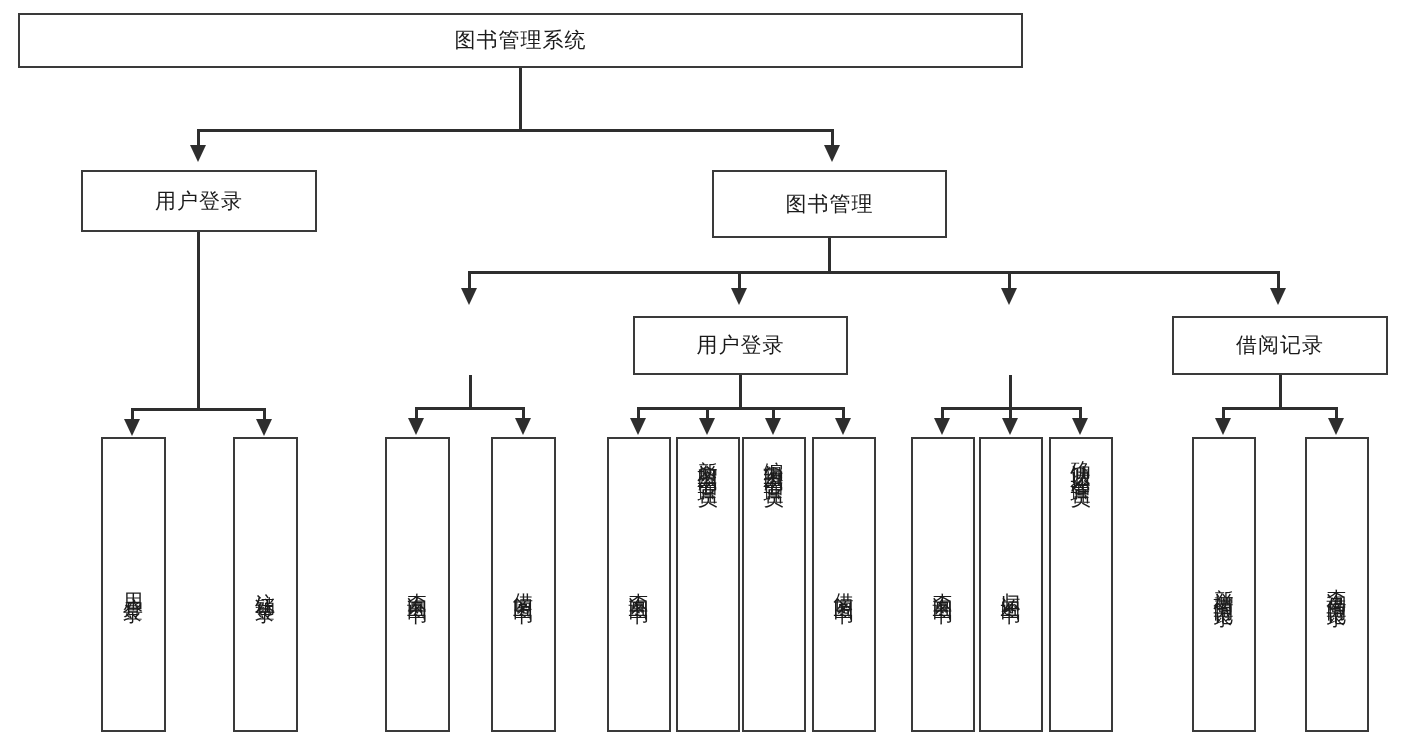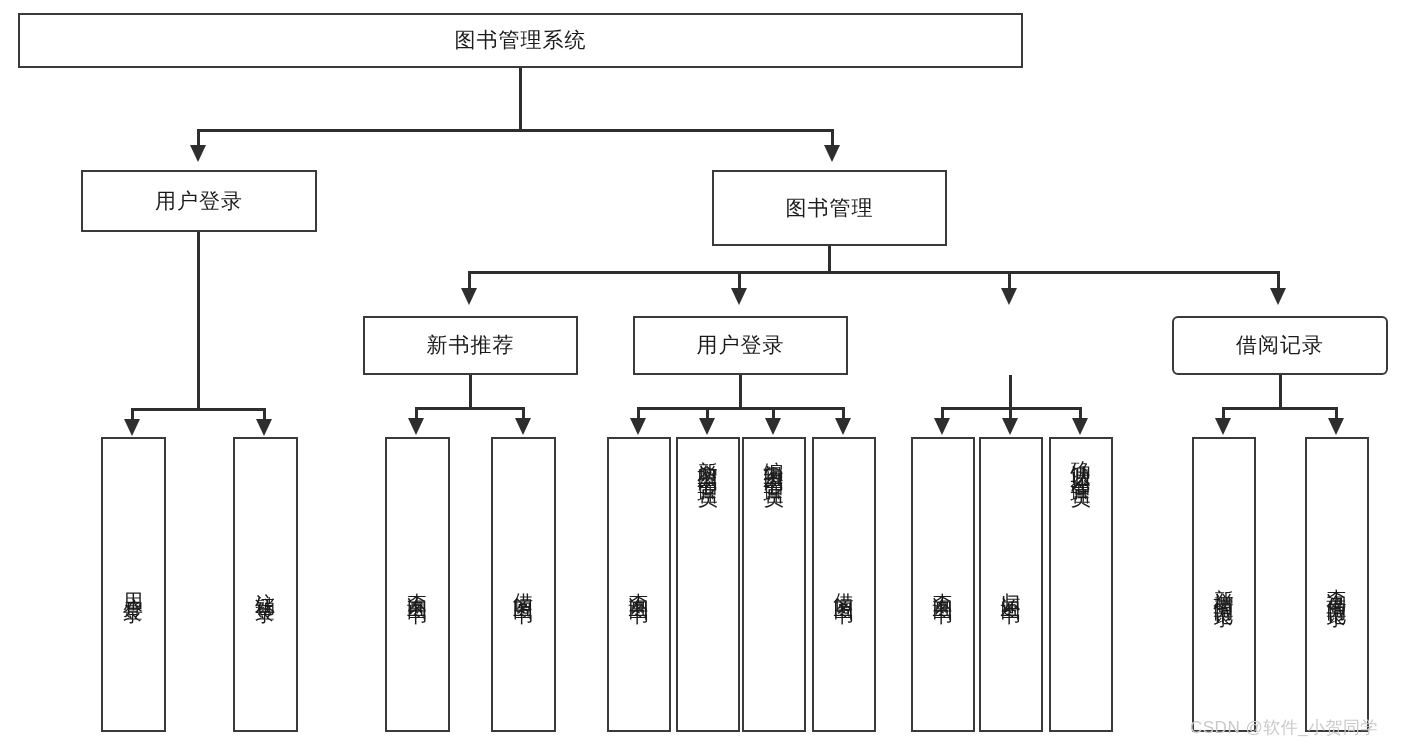--- a/index.html
+++ b/index.html
@@ -98,21 +98,21 @@
 
   <div class="line-v" style="left:197px; top:129px; width:3px; height:19px;"></div>
   <div class="arrow" style="left:190px; top:145px;"></div>
   <div class="line-v" style="left:831px; top:129px; width:3px; height:19px;"></div>
   <div class="arrow" style="left:824px; top:145px;"></div>
 
   <div class="node" style="left:81px; top:170px; width:236px; height:62px;">
     <span class="node-label">用户登录</span>
   </div>
 
-  <div class="node" style="left:712px; top:170px; width:235px; height:76px;">
+  <div class="node" style="left:712px; top:170px; width:235px; height:68px;">
     <span class="node-label">图书管理</span>
   </div>
 
   <div class="line-v" style="left:197px; top:232px; width:3px; height:178px;"></div>
   <div class="line-h" style="left:131px; top:408px; width:135px; height:3px;"></div>
   <div class="line-v" style="left:131px; top:408px; width:3px; height:14px;"></div>
   <div class="arrow" style="left:124px; top:419px;"></div>
   <div class="line-v" style="left:263px; top:408px; width:3px; height:14px;"></div>
   <div class="arrow" style="left:256px; top:419px;"></div>
 
@@ -124,30 +124,27 @@
 
   <div class="line-v" style="left:738px; top:271px; width:3px; height:20px;"></div>
   <div class="arrow" style="left:731px; top:288px;"></div>
 
   <div class="line-v" style="left:1008px; top:271px; width:3px; height:20px;"></div>
   <div class="arrow" style="left:1001px; top:288px;"></div>
 
   <div class="line-v" style="left:1277px; top:271px; width:3px; height:20px;"></div>
   <div class="arrow" style="left:1270px; top:288px;"></div>
 
-  <div class="node" style="left:363px; top:316px; width:215px; height:59px;">
-    <span class="node-label">新书推荐</span>
-  </div>
 
   <div class="node" style="left:633px; top:316px; width:215px; height:59px;">
     <span class="node-label">用户登录</span>
   </div>
 
 
-  <div class="node" style="left:1172px; top:316px; width:216px; height:59px;border-radius:6px;">
+  <div class="node" style="left:1172px; top:316px; width:216px; height:59px;">
     <span class="node-label">借阅记录</span>
   </div>
 
   <div class="line-v" style="left:469px; top:375px; width:3px; height:34px;"></div>
   <div class="line-h" style="left:415px; top:407px; width:110px; height:3px;"></div>
   <div class="line-v" style="left:415px; top:407px; width:3px; height:14px;"></div>
   <div class="arrow" style="left:408px; top:418px;"></div>
   <div class="line-v" style="left:522px; top:407px; width:3px; height:14px;"></div>
   <div class="arrow" style="left:515px; top:418px;"></div>
 
@@ -215,15 +212,14 @@
     <span class="node-label">确认归还（管理员）</span>
   </div>
 
   <div class="node leaf center-v" style="left:1192px; top:437px; width:64px; height:295px;">
     <span class="node-label">新增借阅记录</span>
   </div>
   <div class="node leaf center-v" style="left:1305px; top:437px; width:64px; height:295px;">
     <span class="node-label">查询借阅记录</span>
   </div>
 
-  <div class="watermark" style="left:1190px; top:716px;">CSDN @软件_小贺同学</div>
 
 </div>
 
 </body></html>

